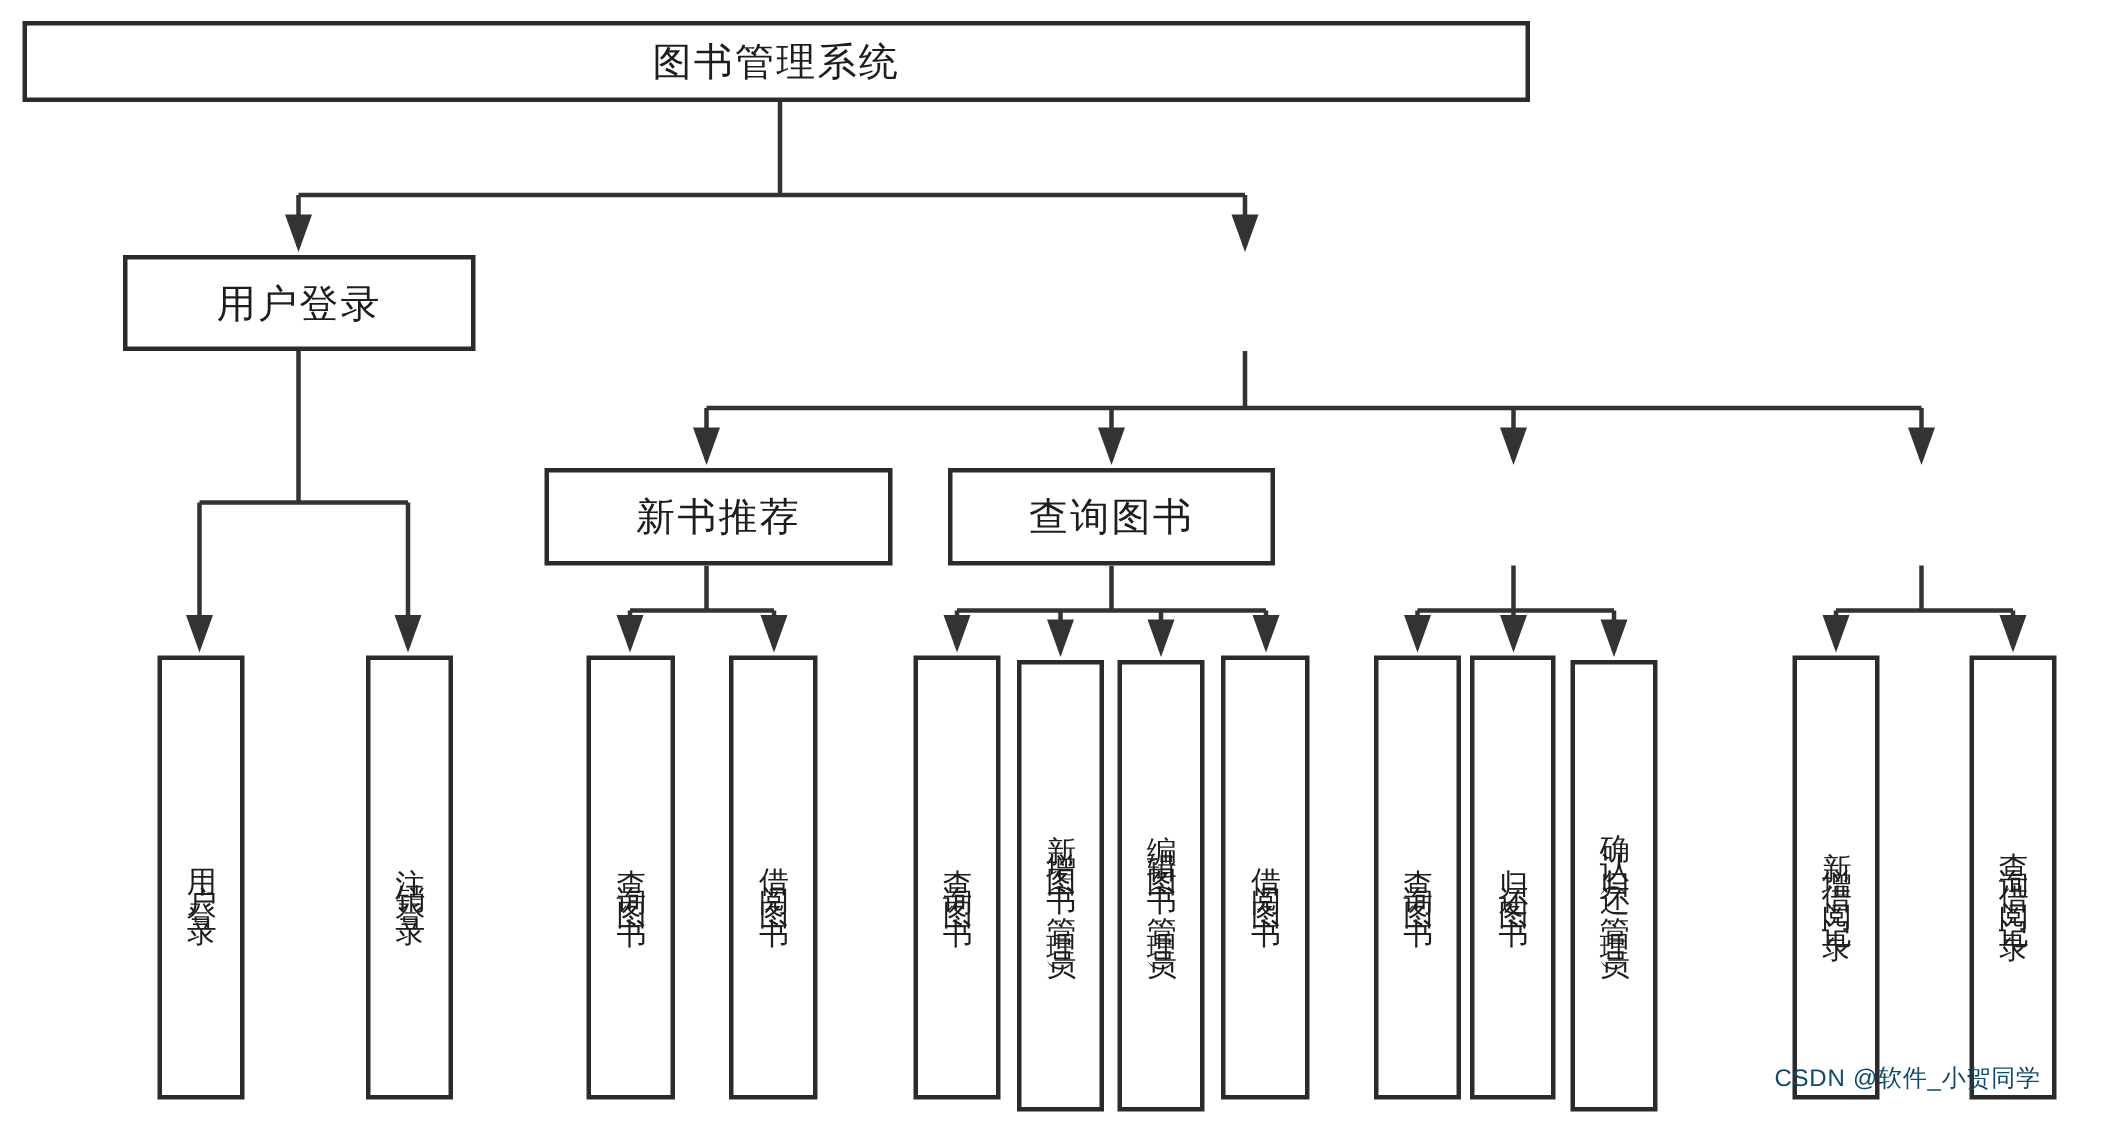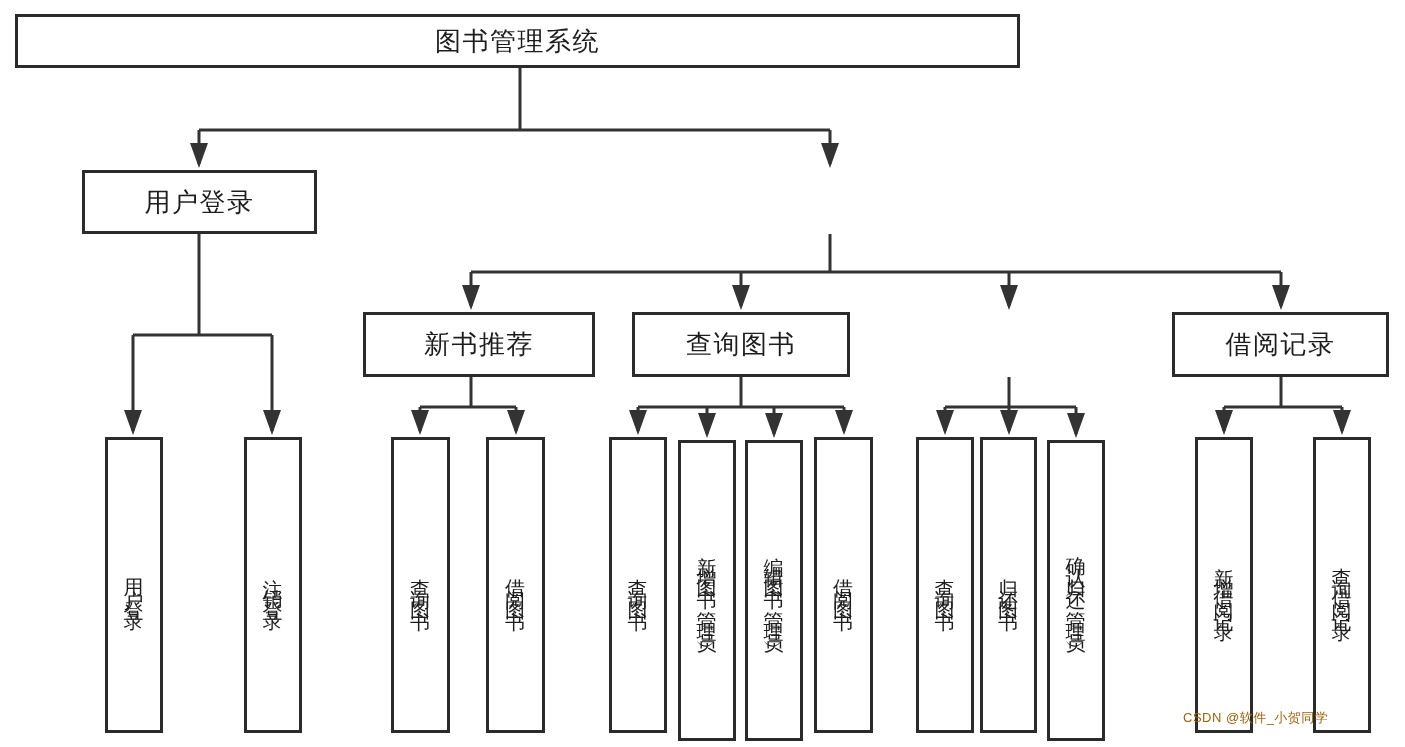--- a/index.html
+++ b/index.html
@@ -36,22 +36,22 @@
     text-orientation: mixed;
     font-size: 20px;
     line-height: 1;
     letter-spacing: 11px;
     white-space: normal;
   }
   .watermark {
     position: absolute;
     left: 1183px;
     top: 709px;
-    color: #a16207;
-    font-size: 13px;
+    color: #0c4a6e;
+    font-size: 16px;
     letter-spacing: 0.5px;
     white-space: nowrap;
   }
 </style>
 </head>
 <body>
 
 <div class="stage">
 
   <svg class="wires" viewBox="0 0 1405 747" xmlns="http://www.w3.org/2000/svg">
@@ -101,23 +101,20 @@
   <div class="node" style="left:82px; top:170px; width:235px; height:64px">
     <span class="lbl">用户登录</span>
   </div>
 
   <div class="node" style="left:363px; top:312px; width:232px; height:65px">
     <span class="lbl">新书推荐</span>
   </div>
   <div class="node" style="left:632px; top:312px; width:218px; height:65px">
     <span class="lbl">查询图书</span>
   </div>
-  <div class="node" style="left:1172px; top:312px; width:217px; height:65px">
-    <span class="lbl">借阅记录</span>
-  </div>
 
   <div class="node v" style="left:105px; top:437px; width:58px; height:296px">
     <span class="lbl">用户登录</span>
   </div>
   <div class="node v" style="left:244px; top:437px; width:58px; height:296px">
     <span class="lbl">注销登录</span>
   </div>
 
   <div class="node v" style="left:391px; top:437px; width:59px; height:296px">
     <span class="lbl">查询图书</span>

